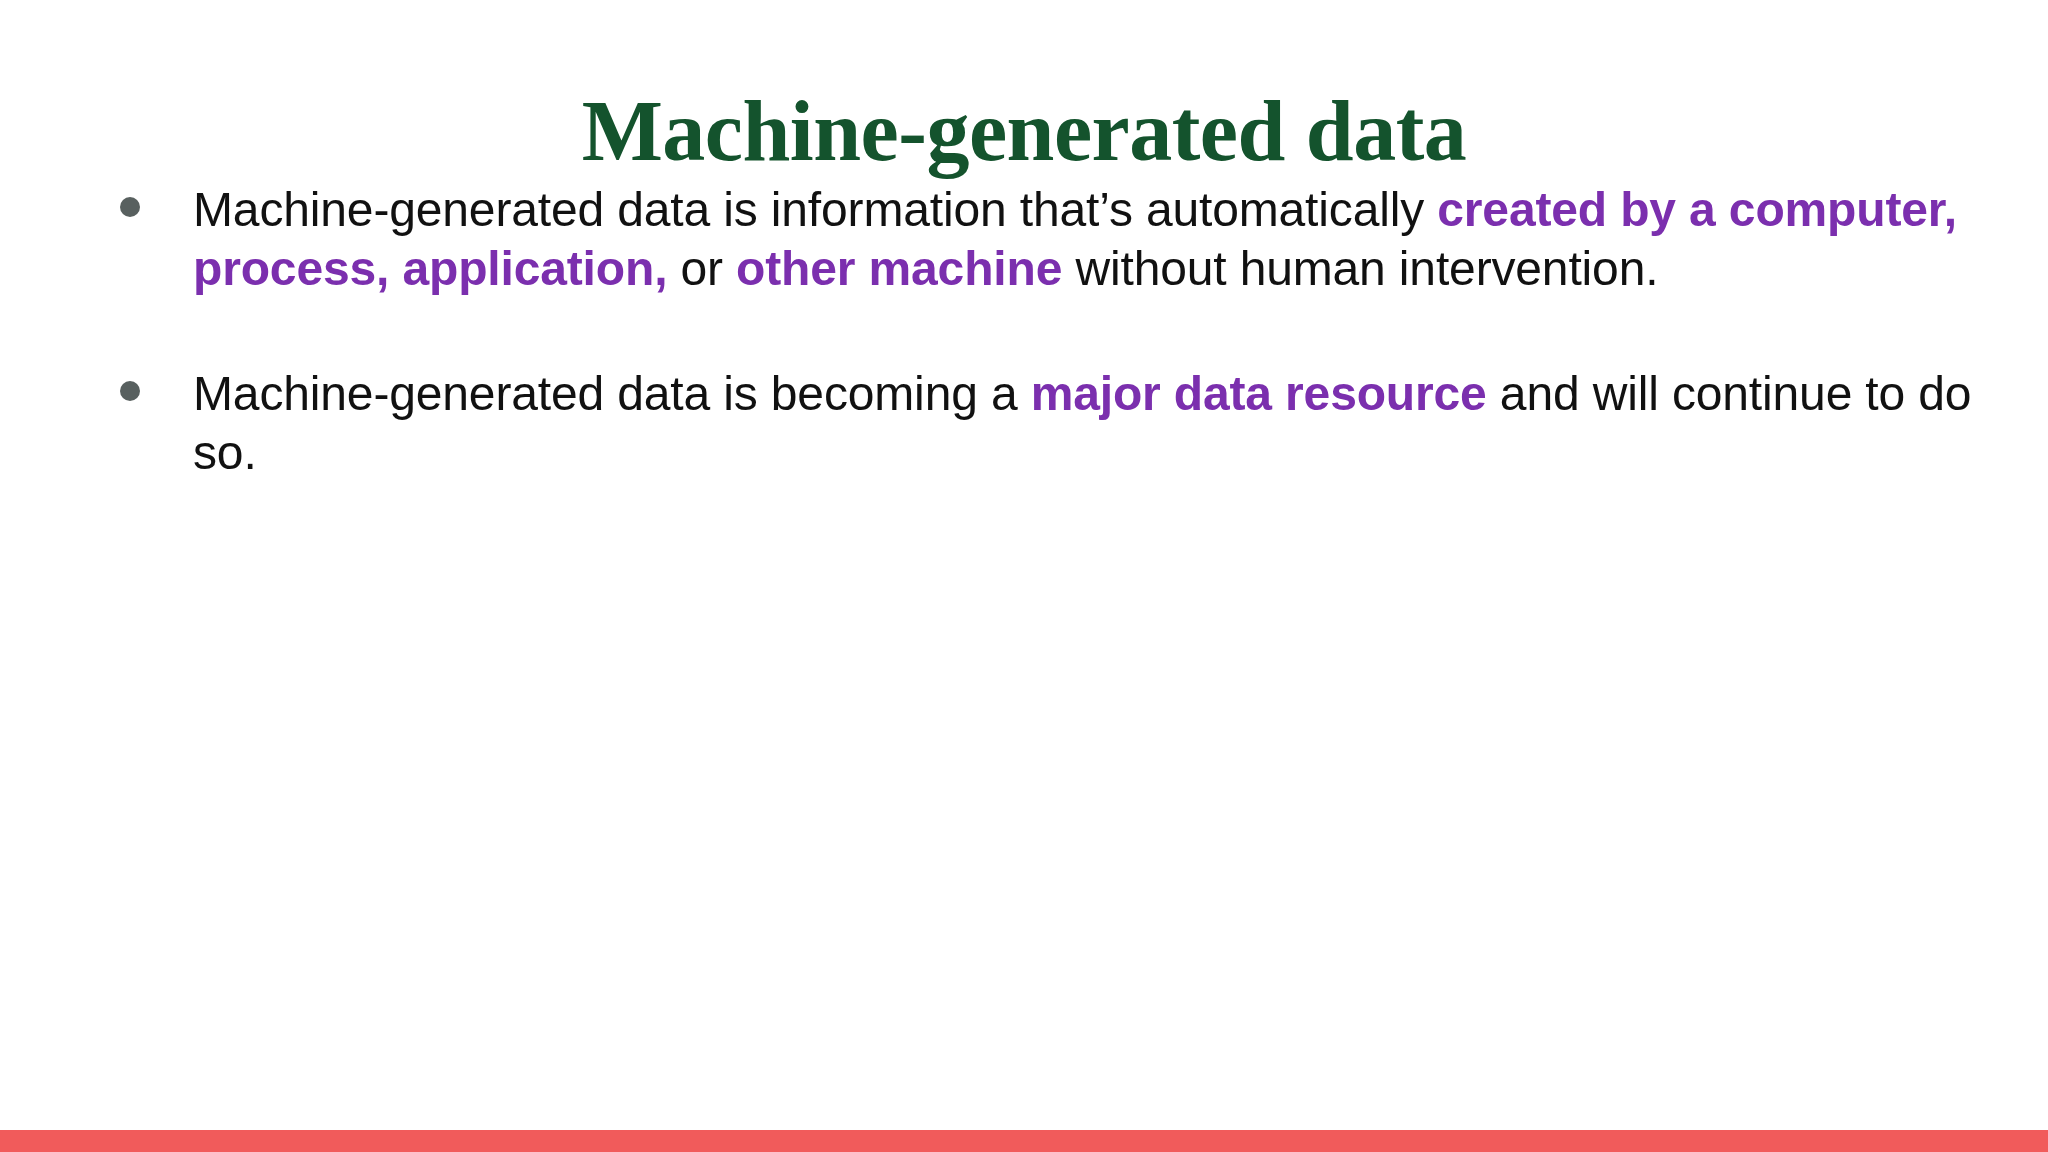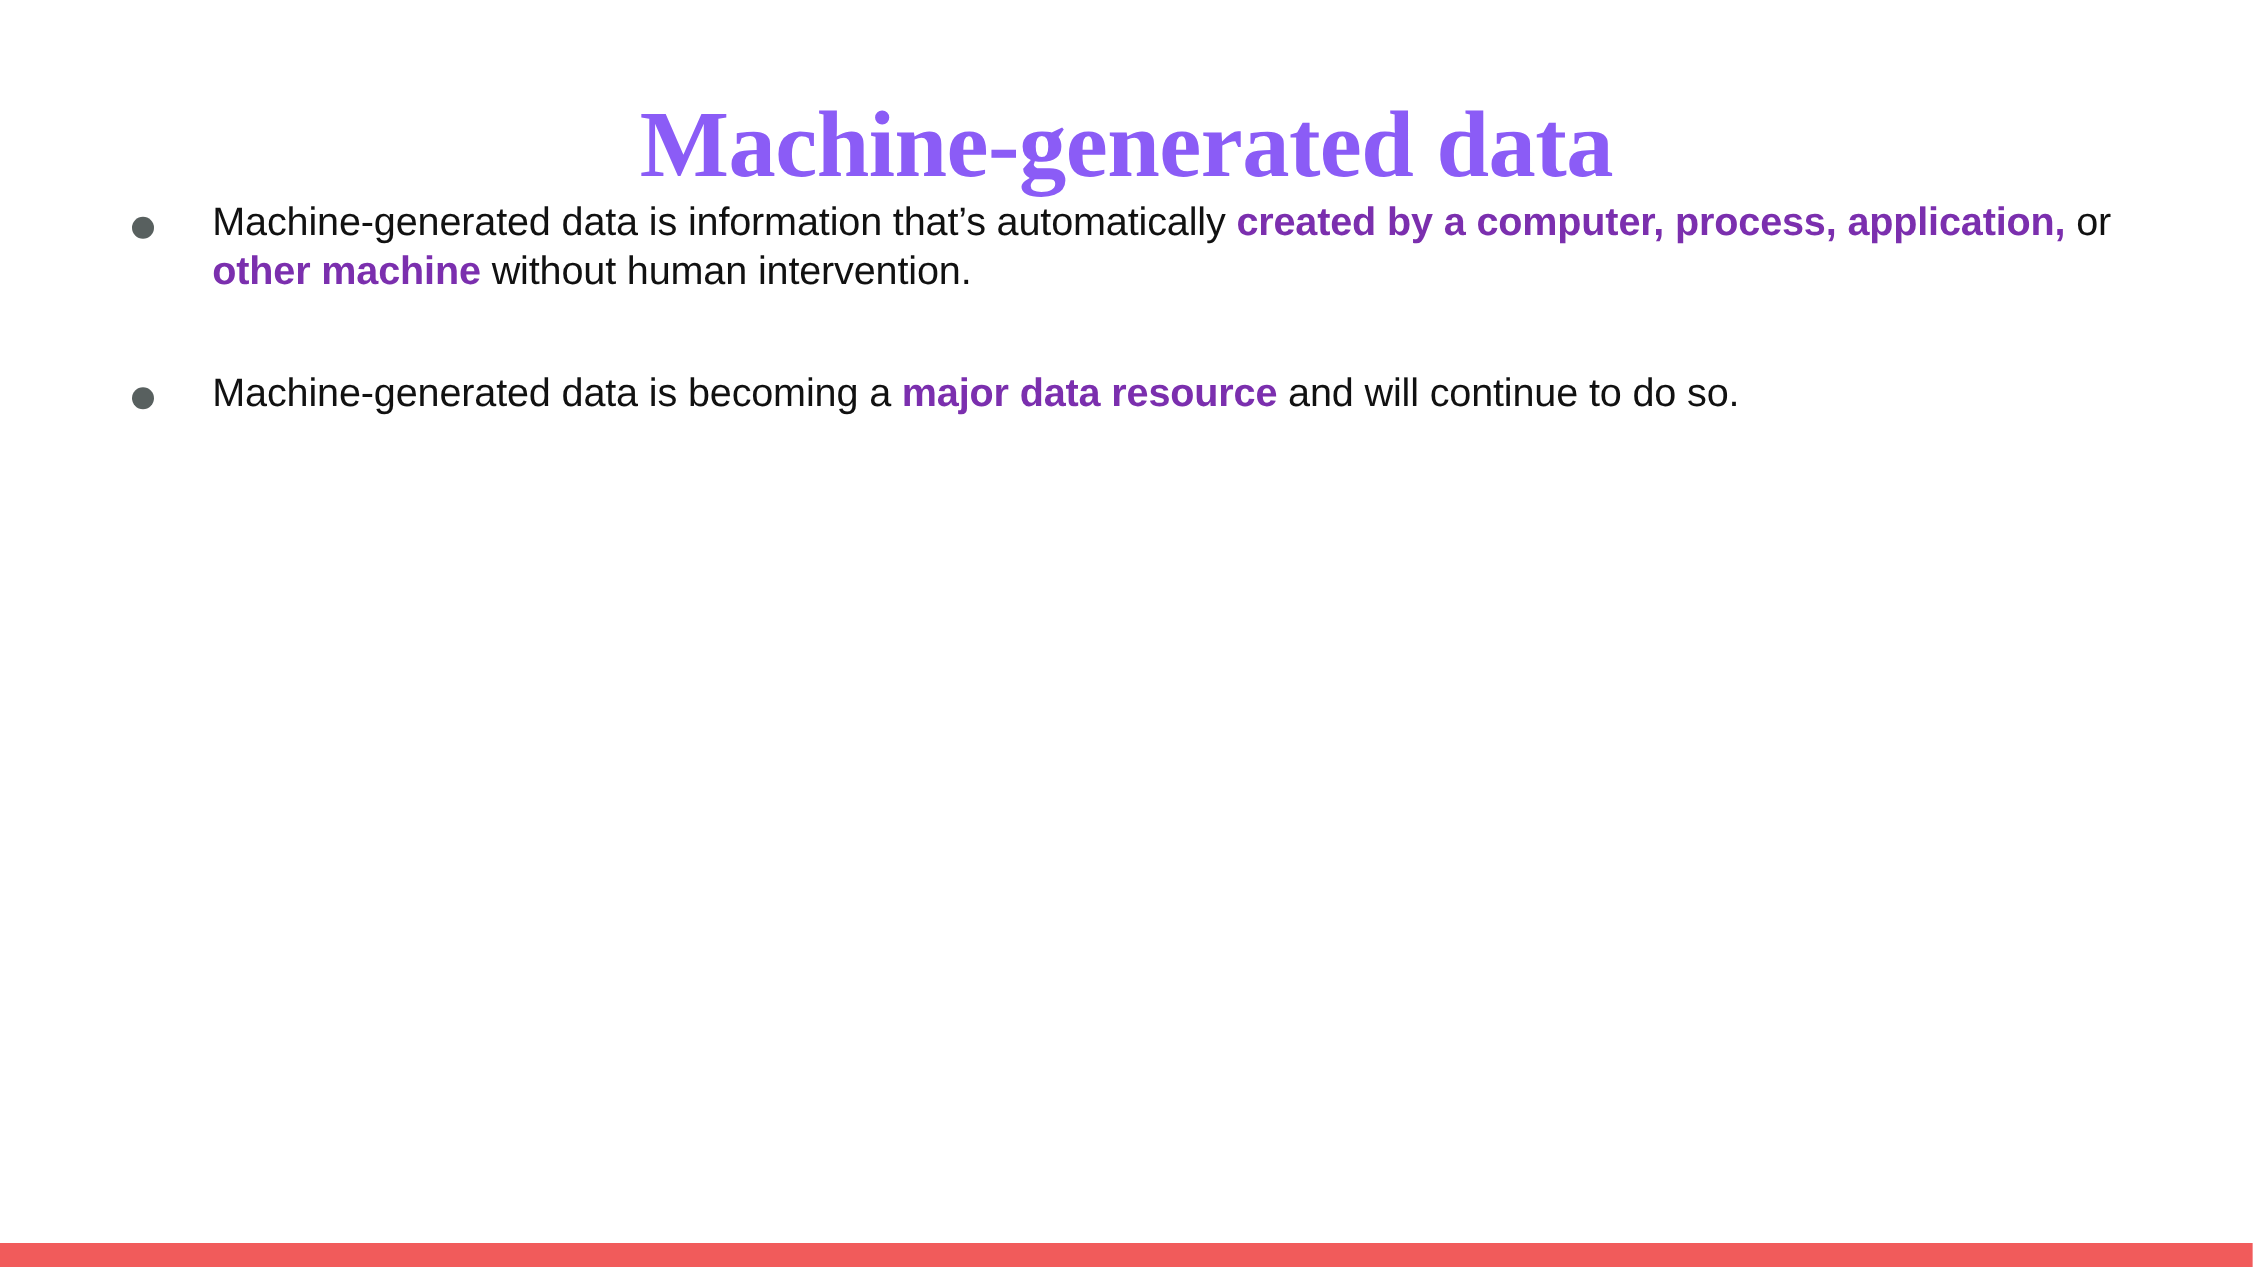--- a/index.html
+++ b/index.html
@@ -29,39 +29,39 @@
     position: absolute;
     top: 28px;
     left: 0;
     width: 2048px;
     text-align: center;
     font-family: "Liberation Serif", "DejaVu Serif", serif;
     font-weight: bold;
     font-size: 86px;
     line-height: 1.05;
     letter-spacing: -0.5px;
-    color: #8b5cf6;
+    color: #14532d;
     white-space: nowrap;
   }
 
   .bullet-list {
     position: absolute;
     top: 180px;
     left: 108px;
     width: 1880px;
     margin: 0;
     padding: 0;
     list-style: none;
   }
 
   .bullet-item {
     position: relative;
     padding-left: 85px;
     margin-bottom: 66px;
-    font-size: 36px;
+    font-size: 48px;
     line-height: 1.23;
     color: #111111;
     letter-spacing: -0.15px;
   }
 
   .bullet-item:last-child {
     margin-bottom: 0;
   }
 
   .bullet-dot {

